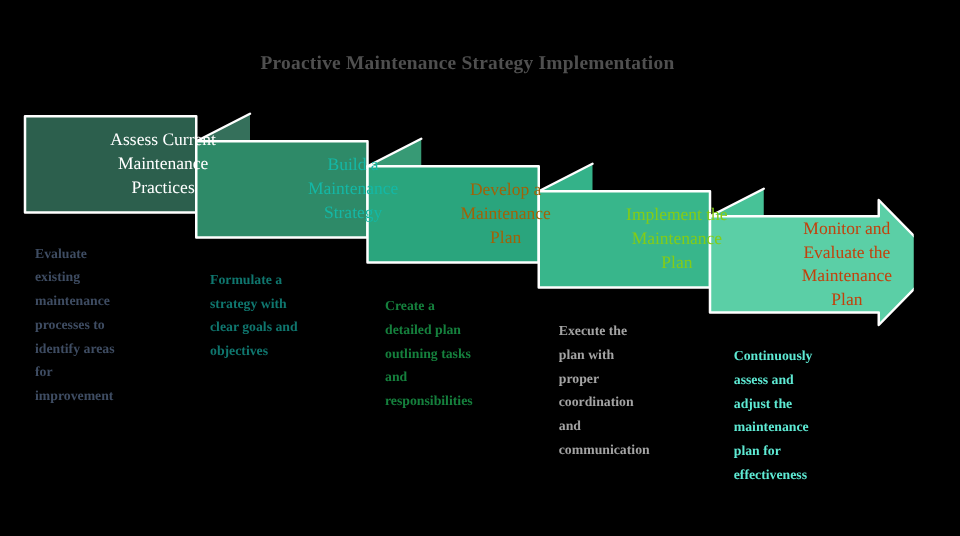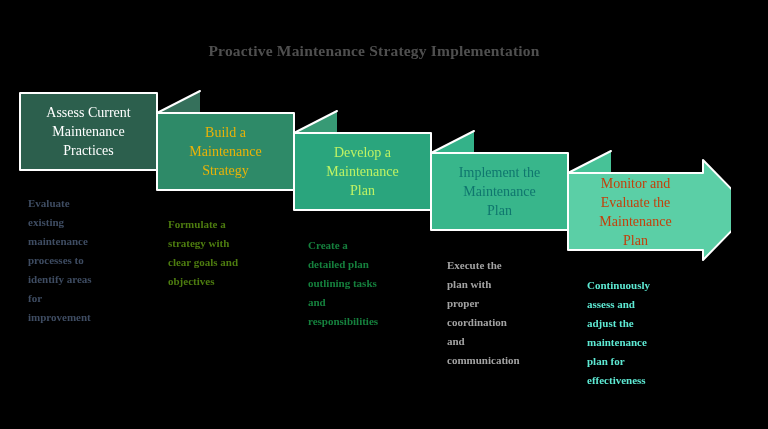--- a/index.html
+++ b/index.html
@@ -19,20 +19,21 @@
     letter-spacing:.2px;
   }
   .shapes{position:absolute;left:0;top:0;}
   .step-label{
     position:absolute;
     display:flex;align-items:center;justify-content:center;
     text-align:center;
     white-space:pre-line;
     font-size:14px;line-height:19px;
     font-weight:400;
+    padding-left:42px;
   }
   .step-desc{
     position:absolute;
     width:132px;
     white-space:pre-line;
     font-size:11px;line-height:19px;
     font-weight:700;
   }
 </style>
 </head>
@@ -57,42 +58,42 @@
 
     <line x1="157" y1="113" x2="200" y2="91" stroke="#FFFFFF" stroke-width="2" stroke-linecap="round"></line>
     <line x1="294" y1="133" x2="337" y2="111" stroke="#FFFFFF" stroke-width="2" stroke-linecap="round"></line>
     <line x1="431" y1="153" x2="474" y2="131" stroke="#FFFFFF" stroke-width="2" stroke-linecap="round"></line>
     <line x1="568" y1="173" x2="611" y2="151" stroke="#FFFFFF" stroke-width="2" stroke-linecap="round"></line>
   </svg>
 
   <div class="step-label" style="left: 20px; top: 93px; width: 137px; height: 77px; color: rgb(255, 255, 255);">Assess Current
 Maintenance
 Practices</div>
-  <div class="step-label" style="left: 157px; top: 113px; width: 137px; height: 77px; color: #eab308;">Build a
+  <div class="step-label" style="left: 172px; top: 113px; width: 137px; height: 77px; color: #14b8a6;">Build a
 Maintenance
 Strategy</div>
-  <div class="step-label" style="left: 294px; top: 133px; width: 137px; height: 77px; color: #bef264;">Develop a
+  <div class="step-label" style="left: 294px; top: 133px; width: 137px; height: 77px; color: #a16207;">Develop a
 Maintenance
 Plan</div>
-  <div class="step-label" style="left: 431px; top: 153px; width: 137px; height: 77px; color: #0f766e;">Implement the
+  <div class="step-label" style="left: 431px; top: 153px; width: 137px; height: 77px; color: #84cc16;">Implement the
 Maintenance
 Plan</div>
   <div class="step-label" style="left: 568px; top: 173px; width: 135px; height: 77px; color: #c2410c;">Monitor and
 Evaluate the
 Maintenance
 Plan</div>
 
   <div class="step-desc" style="left: 28px; top: 194px; color: rgb(62, 76, 98);">Evaluate
 existing
 maintenance
 processes to
 identify areas
 for
 improvement</div>
-  <div class="step-desc" style="left: 168px; top: 215px; color: #4d7c0f;">Formulate a
+  <div class="step-desc" style="left: 168px; top: 215px; color: #0f766e;">Formulate a
 strategy with
 clear goals and
 objectives</div>
   <div class="step-desc" style="left: 308px; top: 236px; color: #15803d;">Create a
 detailed plan
 outlining tasks
 and
 responsibilities</div>
   <div class="step-desc" style="left: 447px; top: 256px; color: #a3a3a3;">Execute the
 plan with

